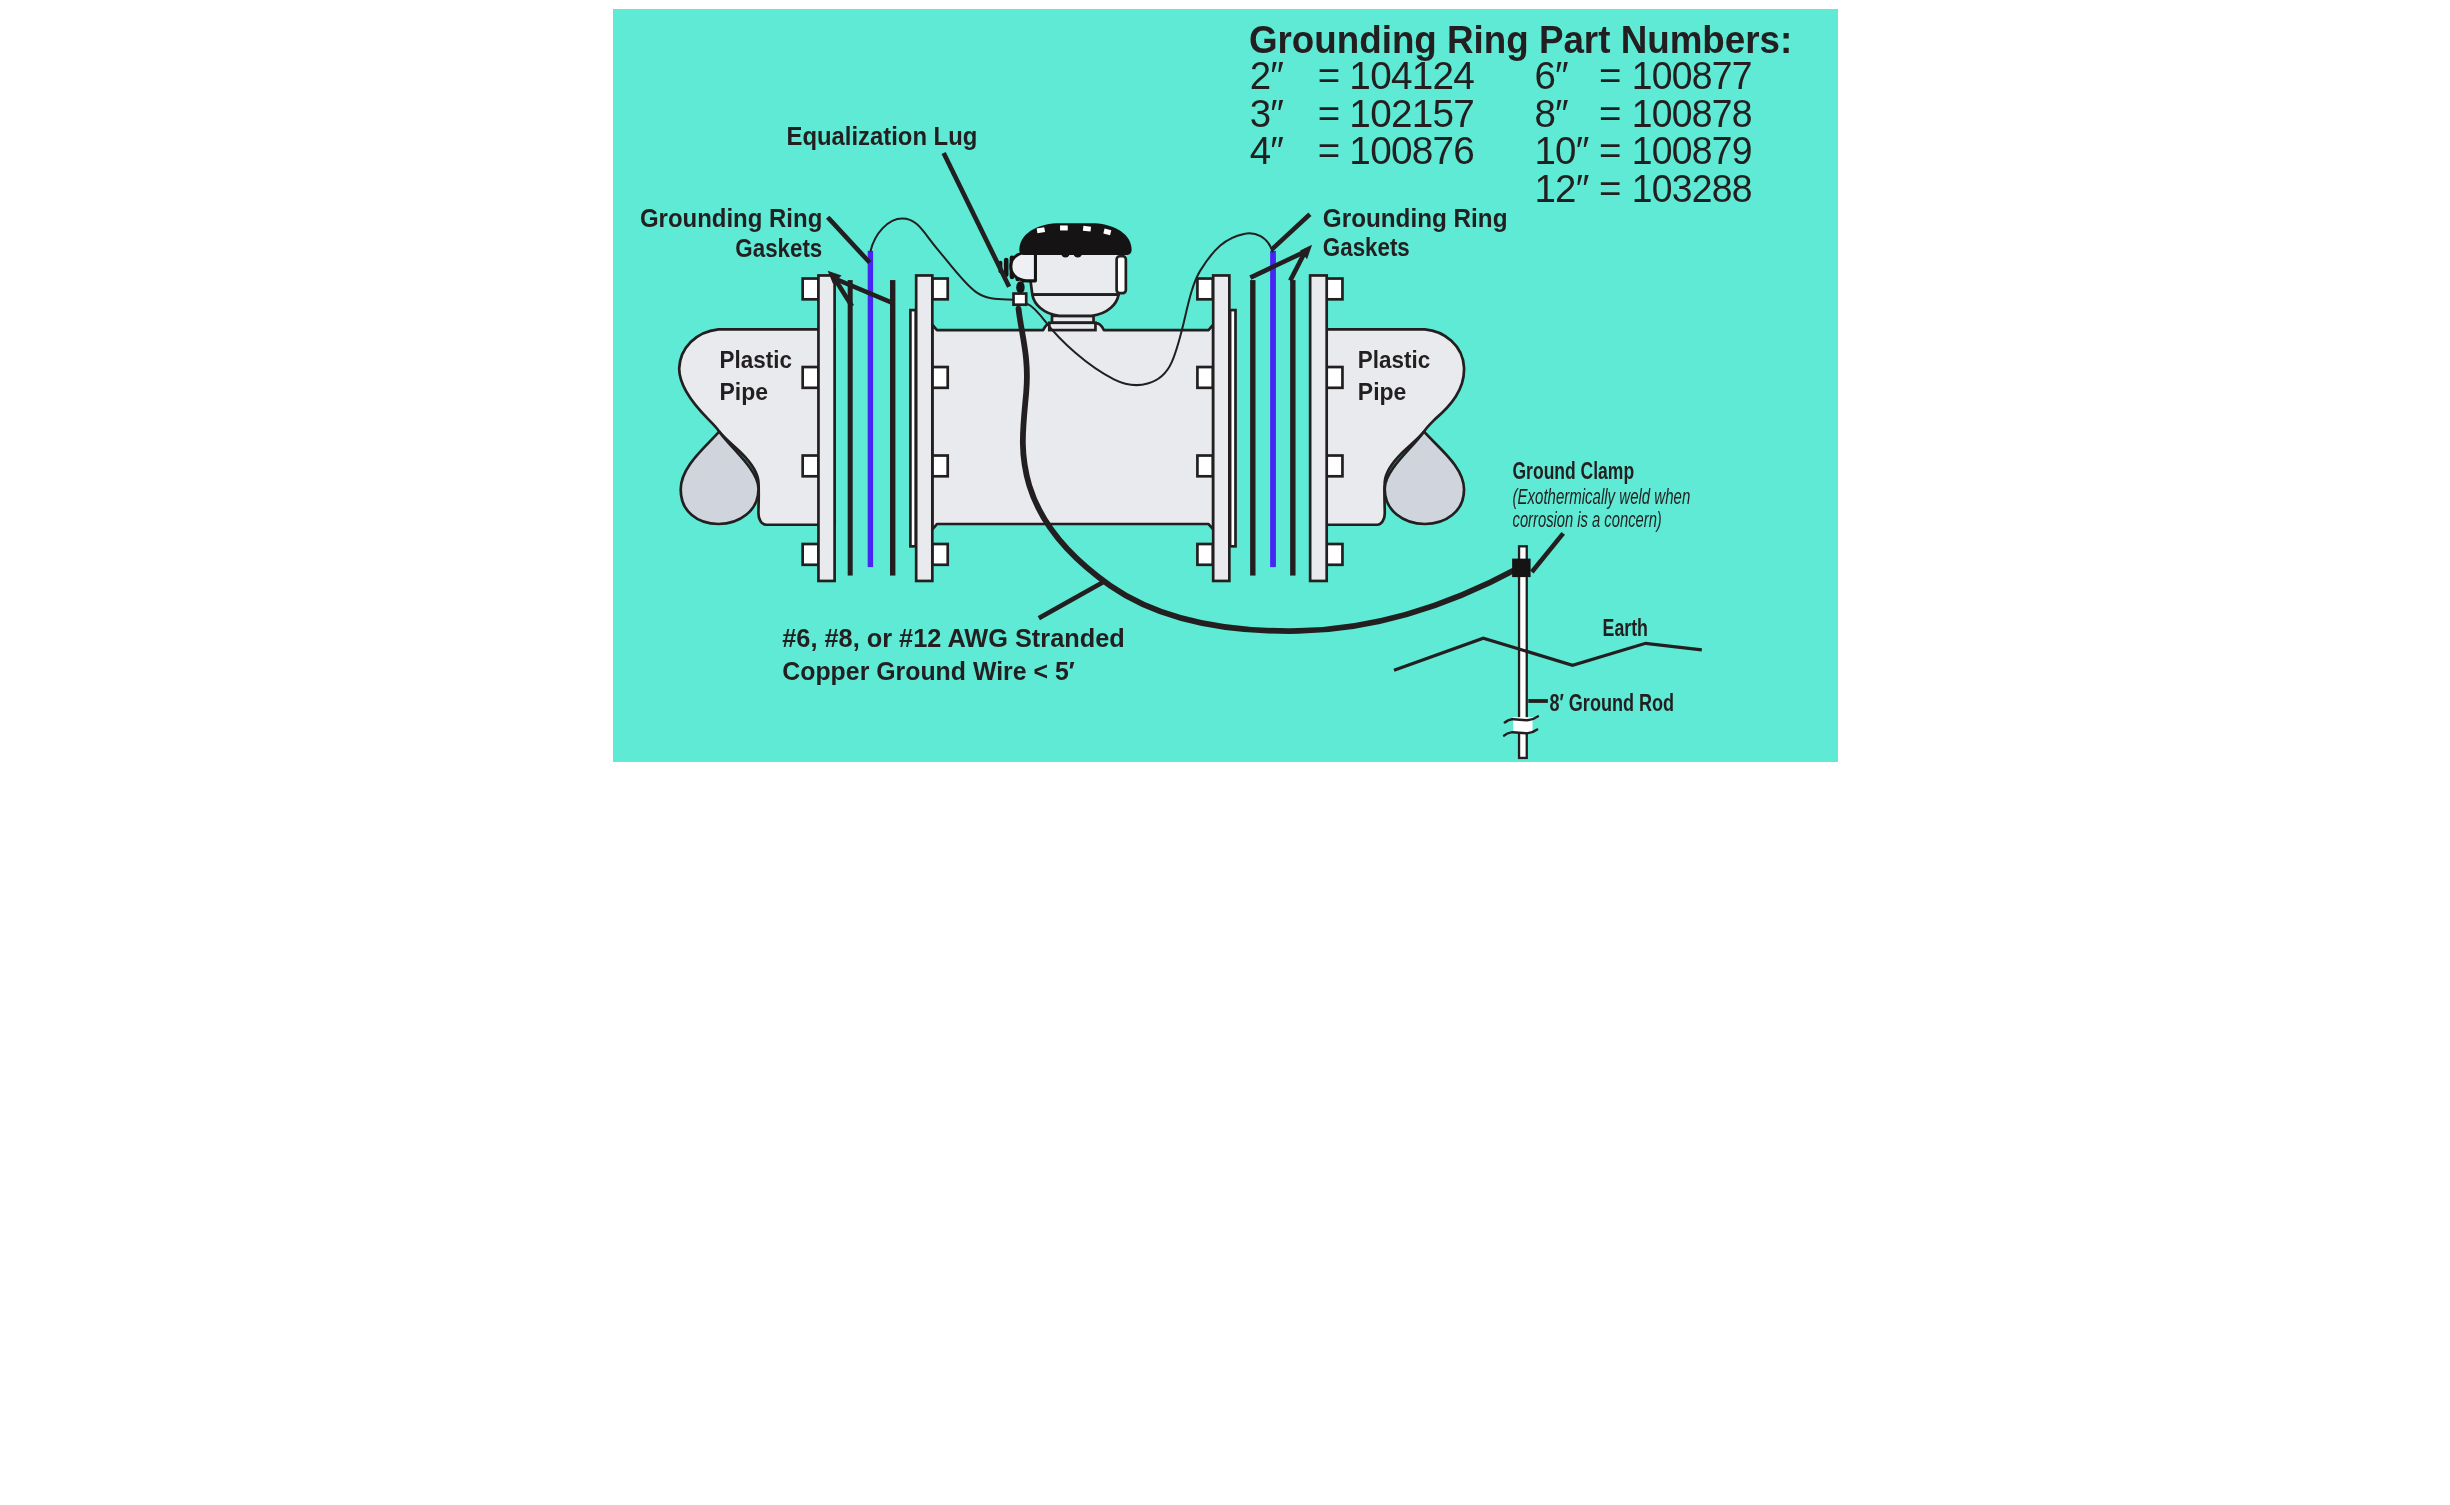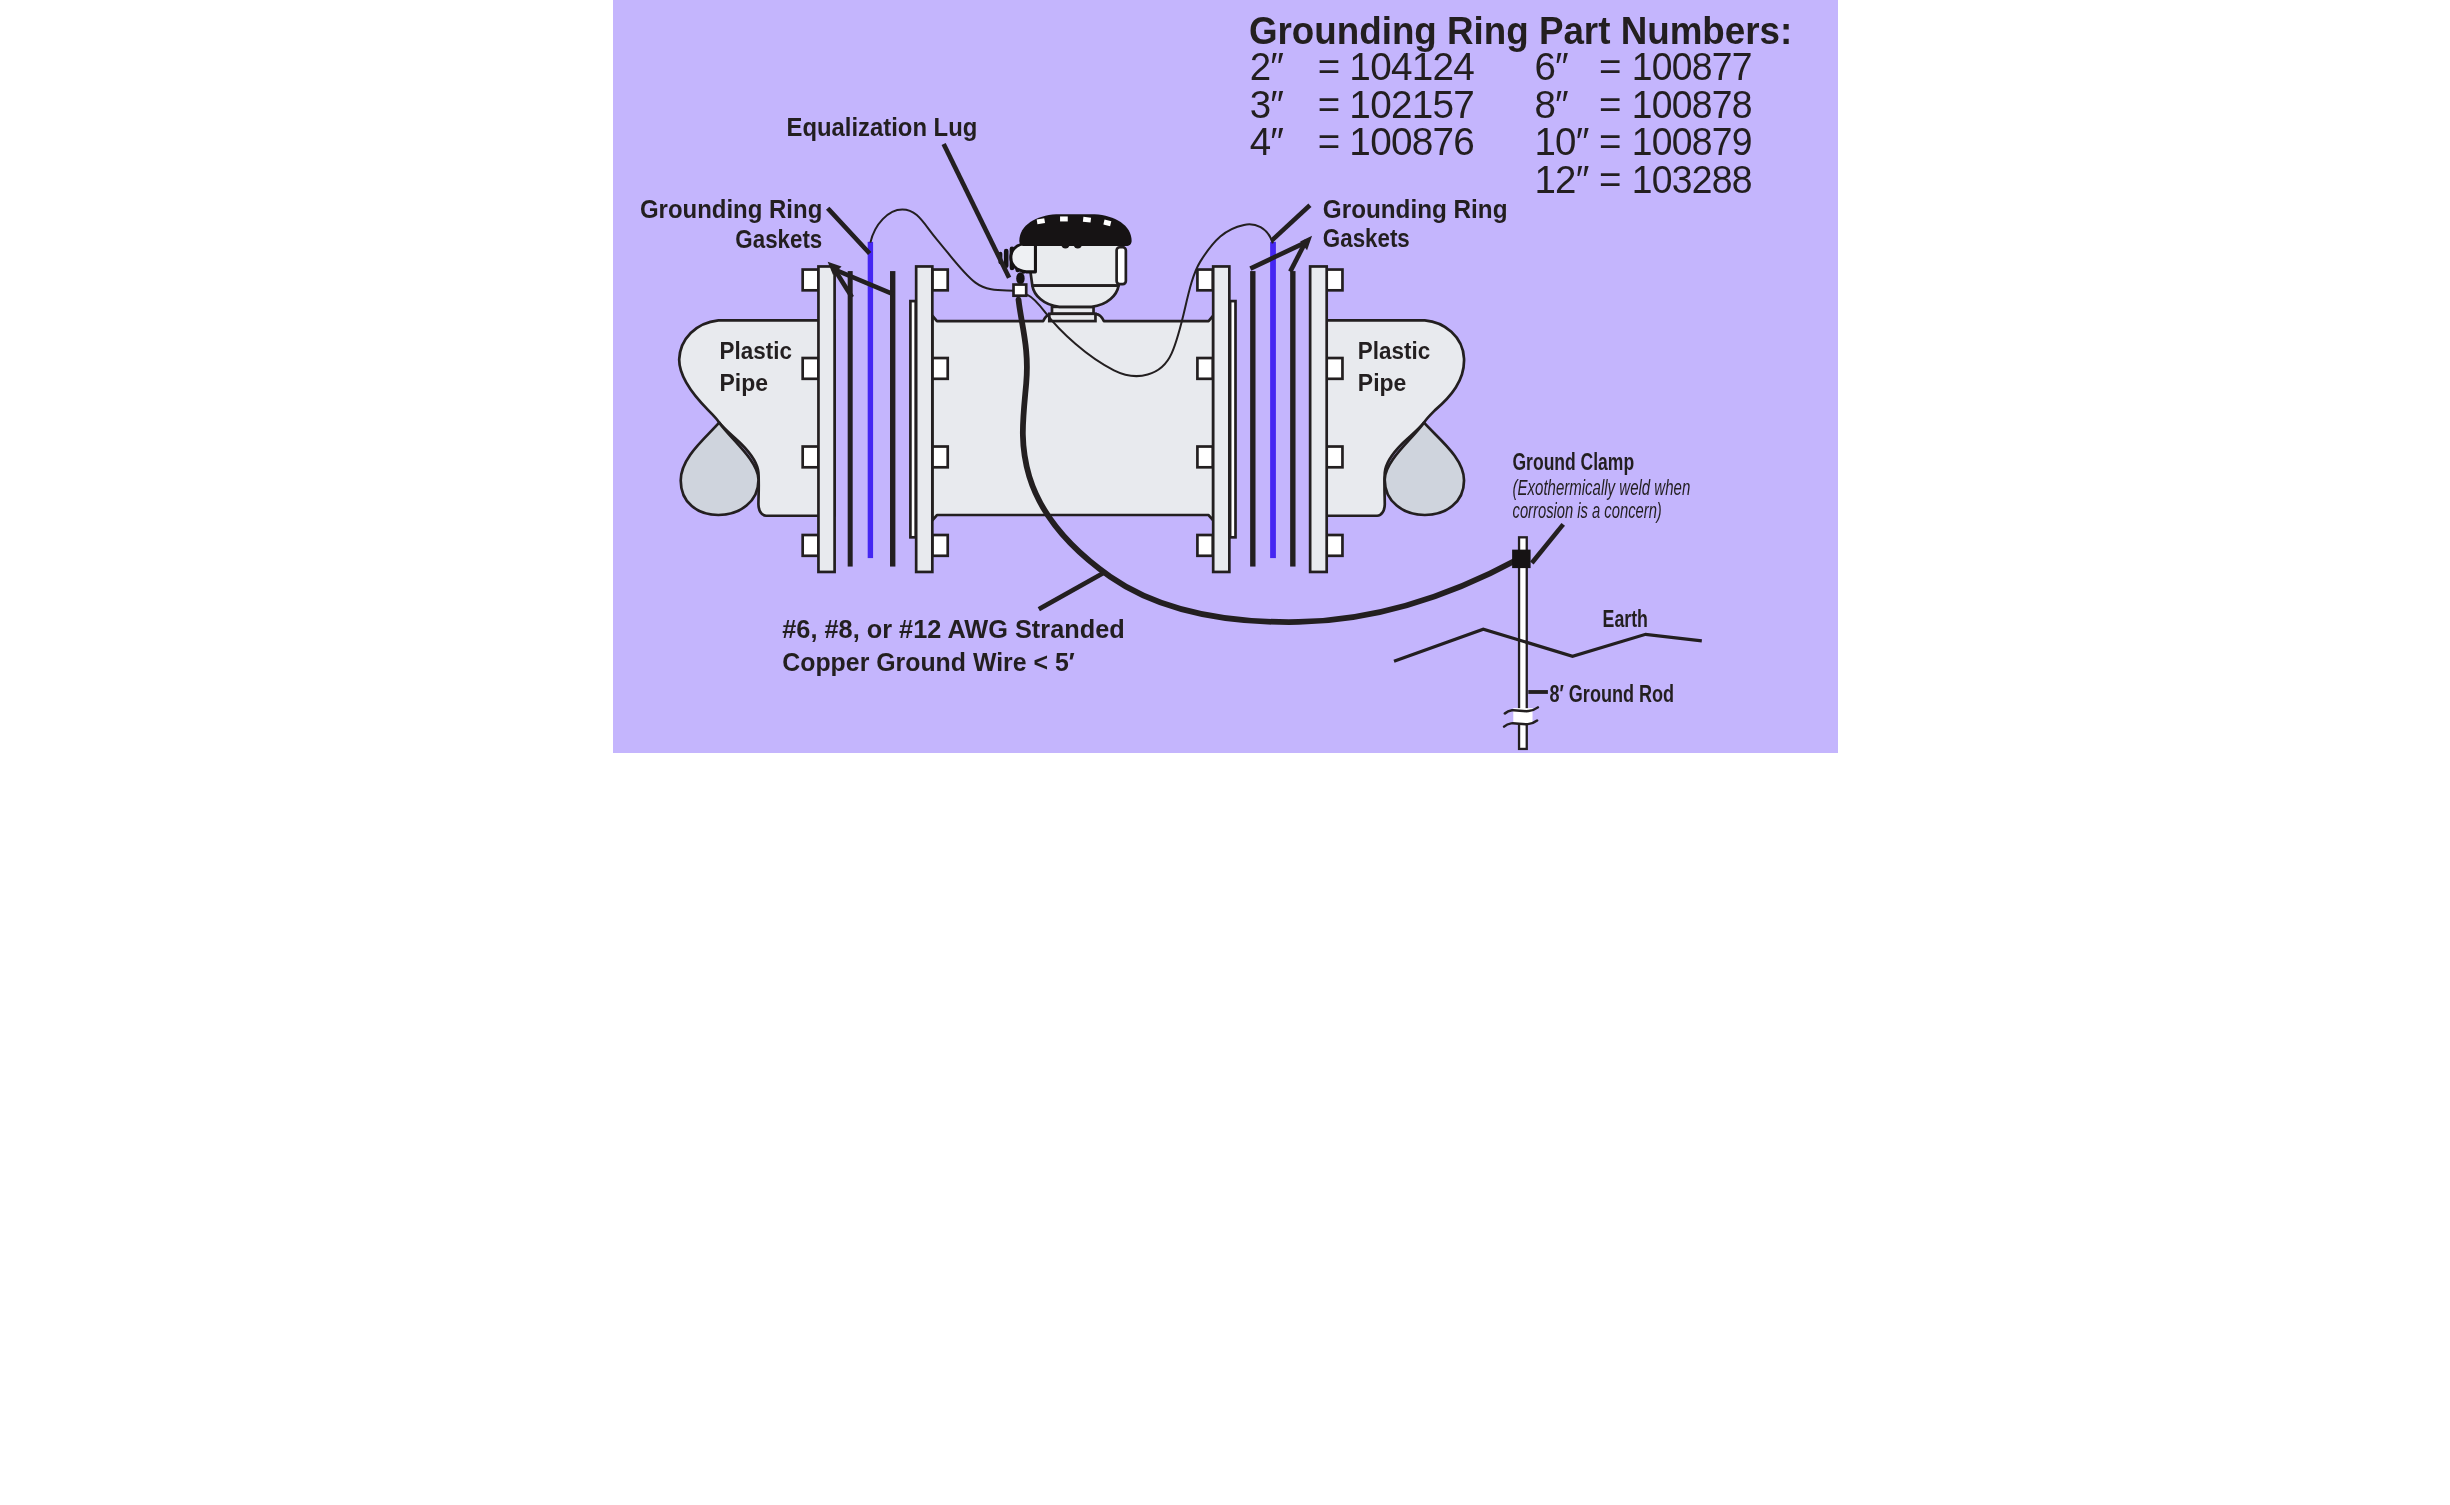--- a/index.html
+++ b/index.html
@@ -1,16 +1,16 @@
 <!DOCTYPE html>
 <html style="font-size:12.3px"><head>
 <meta charset="utf-8">
 <style>
   html,body{margin:0;padding:0;background:#ffffff;}
-  .stage{width:1225px;height:753px;margin:0 auto;background:#c4b5fd;position:relative;font-family:"Liberation Sans",sans-serif;}
+  .stage{width:1225px;height:753px;margin:9px auto;background:#5eead4;position:relative;font-family:"Liberation Sans",sans-serif;}
   svg{display:block;}
   .t{fill:#231F20;font-family:"Liberation Sans","DejaVu Sans",sans-serif;}
   .title{font-size:50px;font-weight:bold;}
   .pn{font-size:50px;font-weight:normal;letter-spacing:-1px;}
   .lbl{font-size:34px;font-weight:bold;}
   .lbl31{font-size:31px;font-weight:bold;}
   .lbl30{font-size:30px;font-weight:bold;}
   .note{font-size:28px;font-style:italic;font-weight:normal;}
   .wire{font-size:33px;font-weight:bold;}
   .outl{stroke:#231F20;stroke-width:3.5;}

